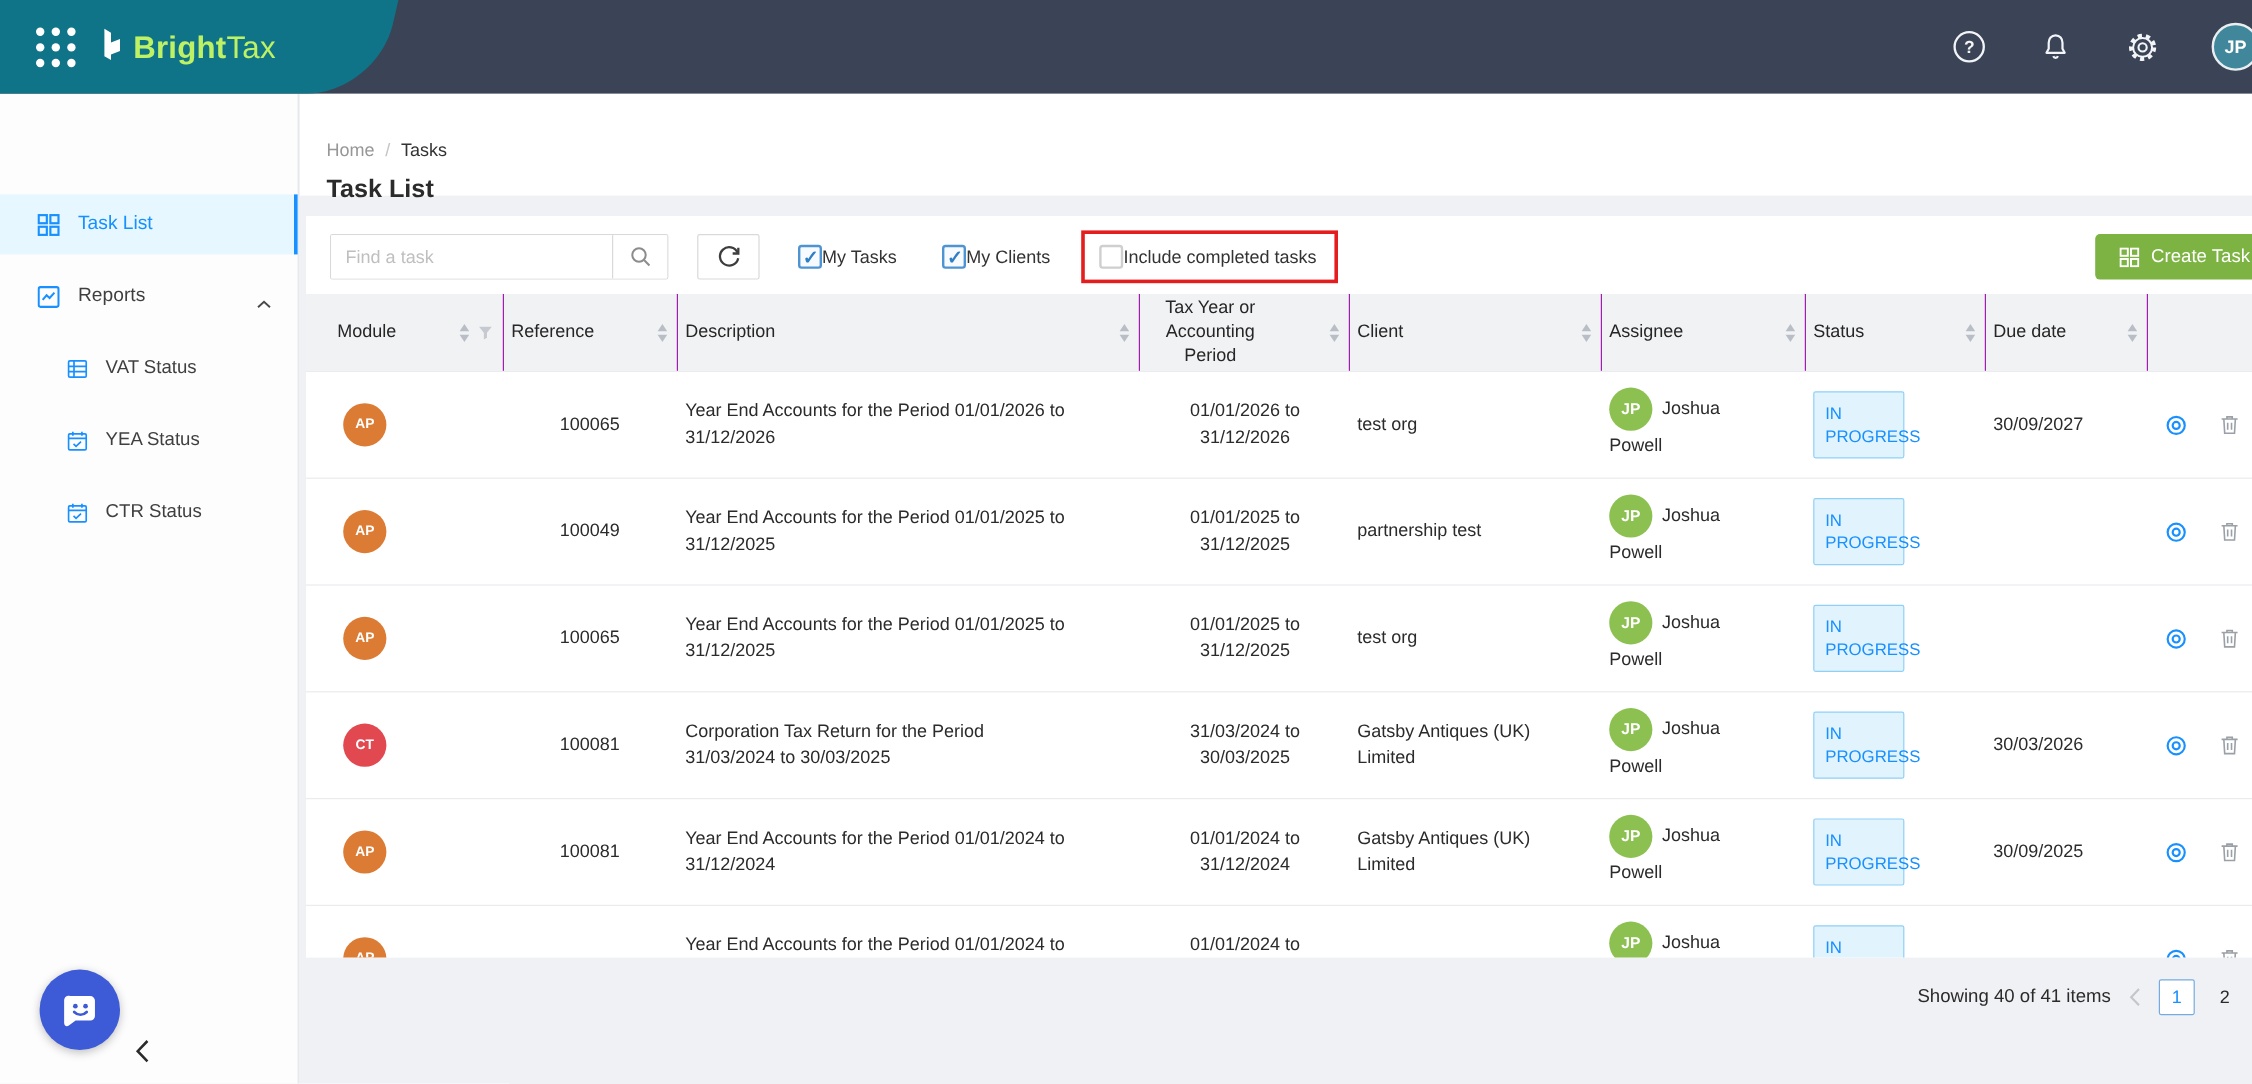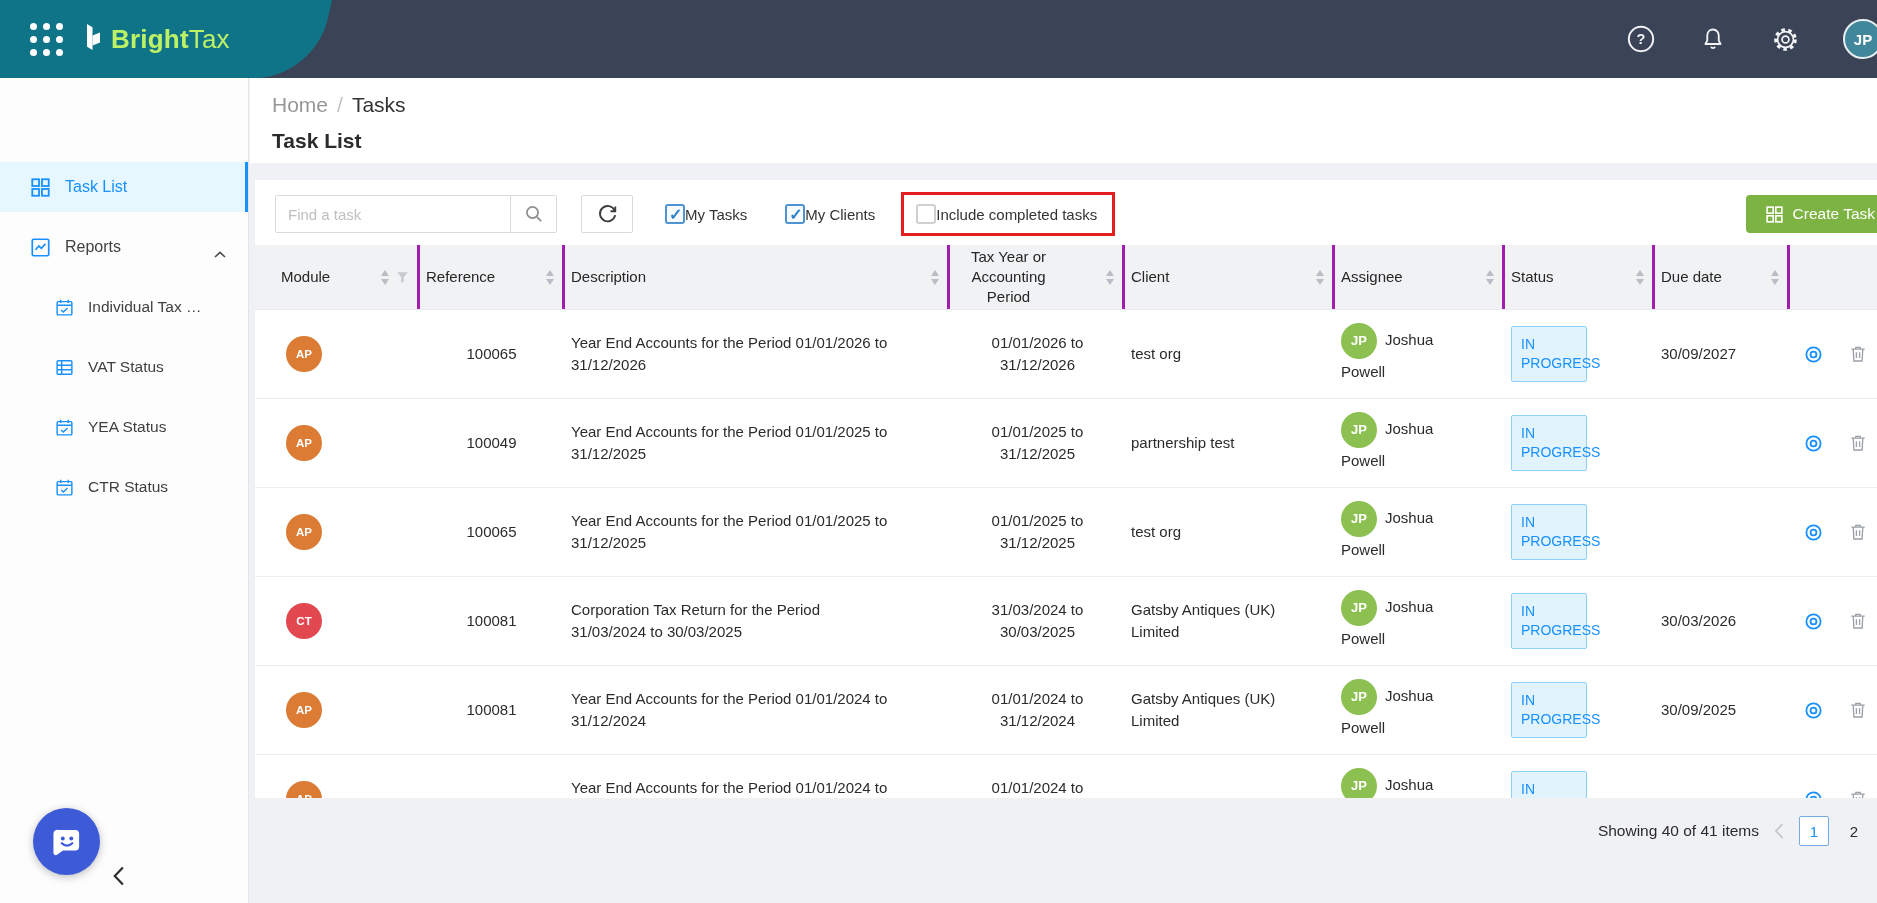--- a/index.html
+++ b/index.html
@@ -29,21 +29,21 @@
             padding-left:30px; font-size:16px; color:#3F3F3F; cursor:pointer; }
   .m-item .micon { width:20px; height:20px; color:#1890FF; display:flex; align-items:center; justify-content:center; flex:none; }
   .m-item.active { background:#E6F7FF; color:#1890FF; }
   .m-item.active::after { content:''; position:absolute; right:0; top:0; bottom:0; width:3px; background:#1890FF; }
   .m-item .expander { position:absolute; right:22px; top:22px; }
   .m-sub { padding-left:55px; font-size:15.5px; }
   .m-sub .micon { width:18px; height:18px; }
 
   
   .page-head { position:absolute; left:250px; top:78px; right:0; height:85px; background:#fff; padding:15px 0 0 22px; }
-  .breadcrumb { font-size:21px; display:flex; gap:9px; align-items:center; }
+  .breadcrumb { font-size:15px; display:flex; gap:9px; align-items:center;margin-top:24px; }
   .bc-link { color:#979797; cursor:pointer; }
   .bc-sep { color:#C4C4C4; }
   .bc-current { color:#333; }
   .page-title { margin-top:12px; font-size:21px; font-weight:700; color:#2B2B2B; }
 
   
   .card { position:absolute; left:255px; top:180px; width:1640px; height:618px; background:#fff; overflow:hidden; }
 
   
   .toolbar { display:flex; align-items:center; height:58px; padding:10px 0 0 20px; }
@@ -57,21 +57,21 @@
   .cb { width:20px; height:20px; border:2px solid #CFCFCF; border-radius:3px; background:#fff; position:relative; flex:none; }
   .cb.checked { border-color:#4E93D2; background:#F7FBFF; }
   .cb.checked::after { content:'\2713'; position:absolute; left:2px; top:-1px; color:#2F7FC6; font-size:16px; font-weight:bold; }
   .gap1 { margin-left:32px; } .gap2 { margin-left:38px; }
   .hl-box { margin-left:26px; border:3px solid #E41E1E; padding:9px 15px 9px 12px; display:flex; align-items:center; }
   .create-btn { margin-left:auto; height:38px; background:#7CB342; color:#fff; border:0; border-radius:4px;
                 display:flex; align-items:center; gap:10px; padding:0 20px; font-size:15.5px; font-family:inherit; cursor:pointer; white-space:nowrap; }
 
   
   .thead { display:flex; background:#F1F2F4; min-height:64px; margin-top:7px; padding-left:20px; align-items:stretch; }
-  .th { display:flex; align-items:center; font-size:15px; color:#262626; padding:0 8px 0 6px; border-right:3px solid #a21caf; }
+  .th { display:flex; align-items:center; font-size:15px; color:#262626; padding:0 8px 0 6px; border-right:1px solid #a21caf; }
   .th:last-child { border-right:0; }
   .th .lbl { line-height:20px; }
   .th.center-h { justify-content:center; text-align:center; }
   .carets { margin-left:auto; display:flex; flex-direction:column; gap:3px; padding-left:8px; flex:none; }
   .c-up { width:0; height:0; border-left:4.5px solid transparent; border-right:4.5px solid transparent; border-bottom:6px solid #B9BEC6; }
   .c-dn { width:0; height:0; border-left:4.5px solid transparent; border-right:4.5px solid transparent; border-top:6px solid #B9BEC6; }
   .funnel { margin-left:7px; display:flex; align-items:center; cursor:pointer; flex:none; }
 
   .trow { display:flex; align-items:center; min-height:89px; border-top:1px solid #ECECEE; padding-left:20px; font-size:15px; }
   .td { padding:0 8px 0 6px; line-height:22px; }
@@ -182,32 +182,20 @@
         </span>
         <span>Reports</span>
         <span class="expander"><svg viewBox="0 0 12 7" width="12" height="7">
             <path d="M1 6l5-4.6L11 6" fill="none" stroke="#4A4A4A" stroke-width="1.6"></path>
           </svg></span>
       </div>
       <div class="m-item m-sub">
         <span class="micon">
           <svg viewBox="0 0 18 18" width="17" height="17">
             <g fill="none" stroke="currentColor" stroke-width="1.5">
-              <rect x="1.2" y="2.8" width="15.6" height="14" rx="1.2"></rect>
-              <path d="M5 .9v3.4M13 .9v3.4M1.2 6.6h15.6"></path>
-              <path d="M5.6 11.6l2.2 2.1 4.4-4.1"></path>
-            </g>
-          </svg>
-        </span>
-        <span>Individual Tax …</span>
-      </div>
-      <div class="m-item m-sub">
-        <span class="micon">
-          <svg viewBox="0 0 18 18" width="17" height="17">
-            <g fill="none" stroke="currentColor" stroke-width="1.5">
               <rect x="1.2" y="1.8" width="15.6" height="14.4" rx="1.2"></rect>
               <path d="M6 1.8v14.4M1.2 6.6h15.6M1.2 11.4h15.6"></path>
             </g>
           </svg>
         </span>
         <span>VAT Status</span>
       </div>
       <div class="m-item m-sub">
         <span class="micon">
           <svg viewBox="0 0 18 18" width="17" height="17">

